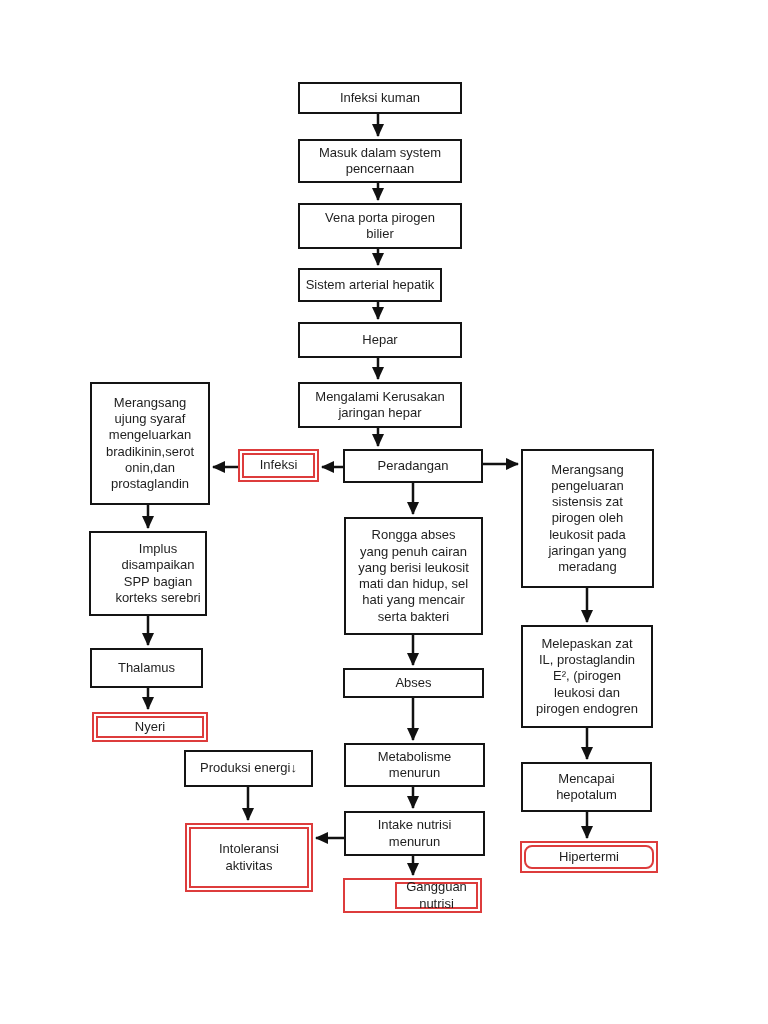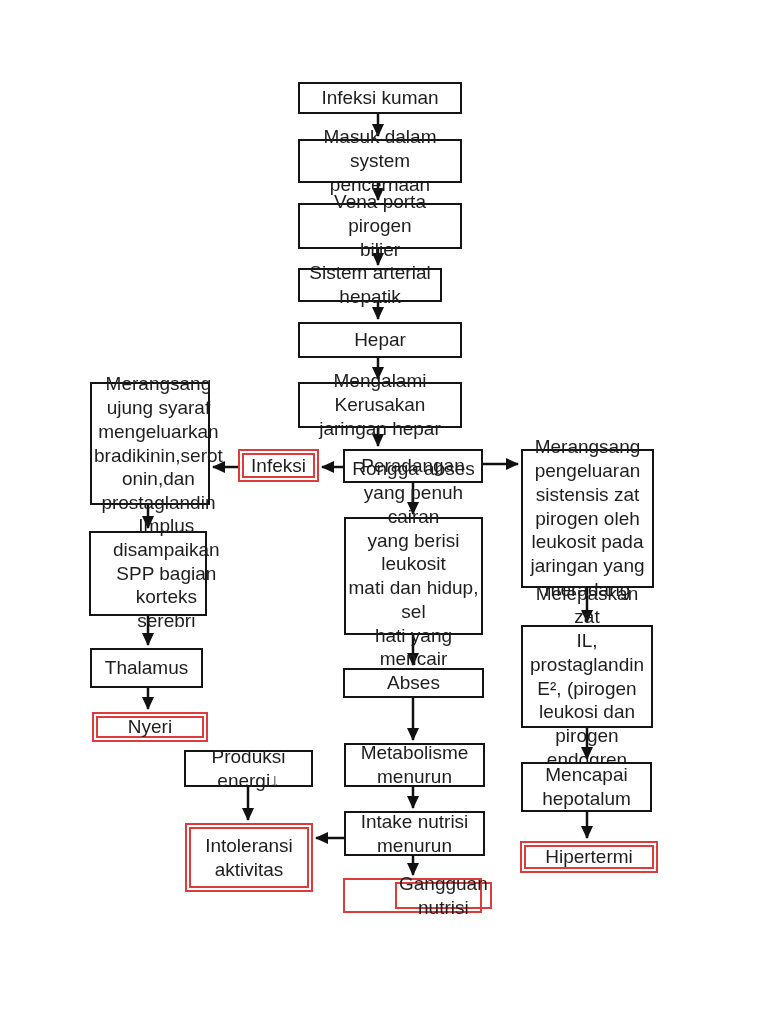--- a/index.html
+++ b/index.html
@@ -37,21 +37,21 @@
   }
   .node > .inner {
     flex: 1 1 auto;
     box-sizing: border-box;
     display: flex;
     align-items: center;
     justify-content: center;
     text-align: center;
     white-space: pre-line;
     color: #1e1e1e;
-    font-size: 19px;
+    font-size: 13px;
     line-height: 1.25;
     padding: 1px 2px;
   }
   .node.red {
     border-color: var(--red, #dd3c3c);
     padding: 2px;
   }
   .node.red > .inner {
     border: 2px solid var(--red, #dd3c3c);
   }
@@ -180,16 +180,16 @@
 IL, prostaglandin
 E², (pirogen
 leukosi dan
 pirogen endogren</div>
       </div>
       <div class="node black" style="left: 521px; top: 762px; width: 131px; height: 50px; border-color: rgb(20, 20, 20);">
         <div class="inner" style="color: rgb(30, 30, 30);">Mencapai
 hepotalum</div>
       </div>
       <div class="node red" style="left: 520px; top: 841px; width: 138px; height: 32px; border-color: rgb(221, 60, 60);">
-        <div class="inner" style="color: rgb(30, 30, 30);">Hipertermi</div>
+        <div class="inner" style="color: rgb(30, 30, 30); border-radius: 8px;">Hipertermi</div>
       </div>
     </div>
 </div>
 
 </body></html>

